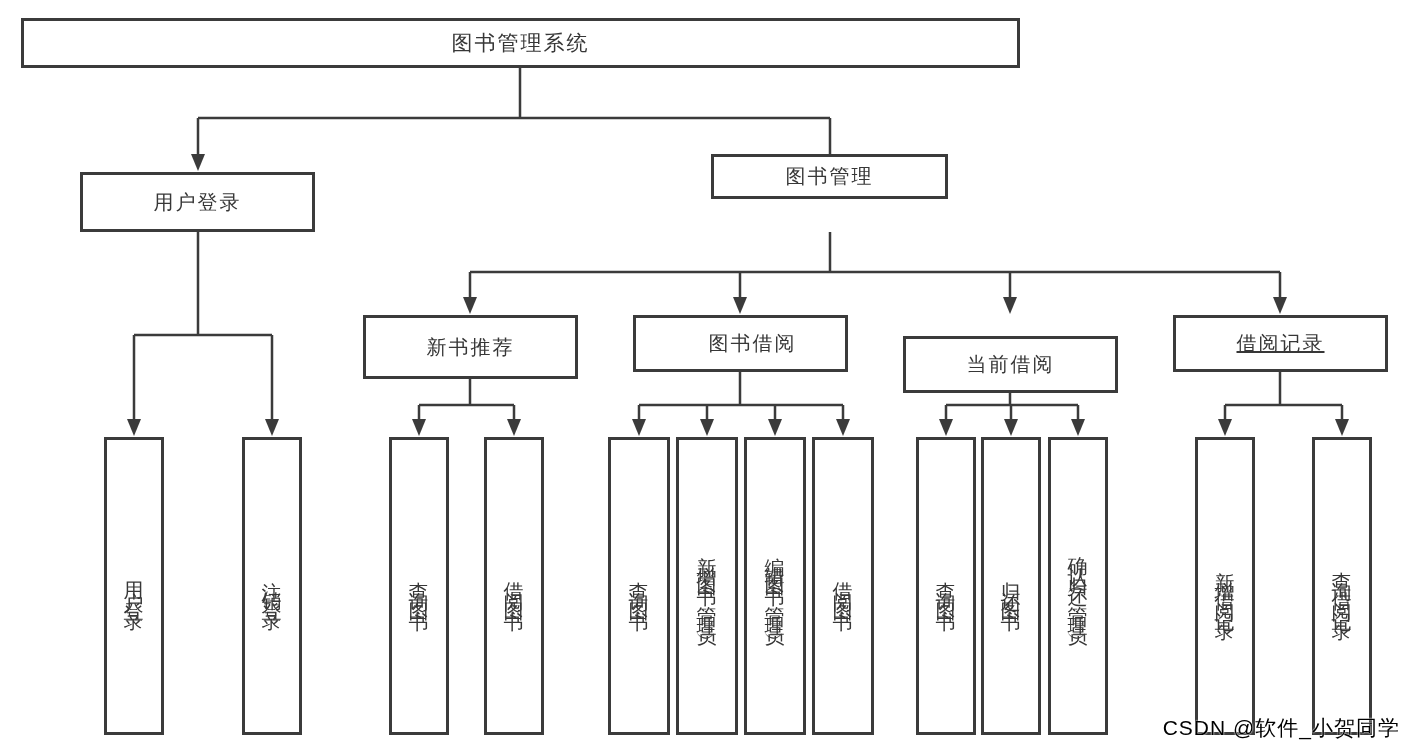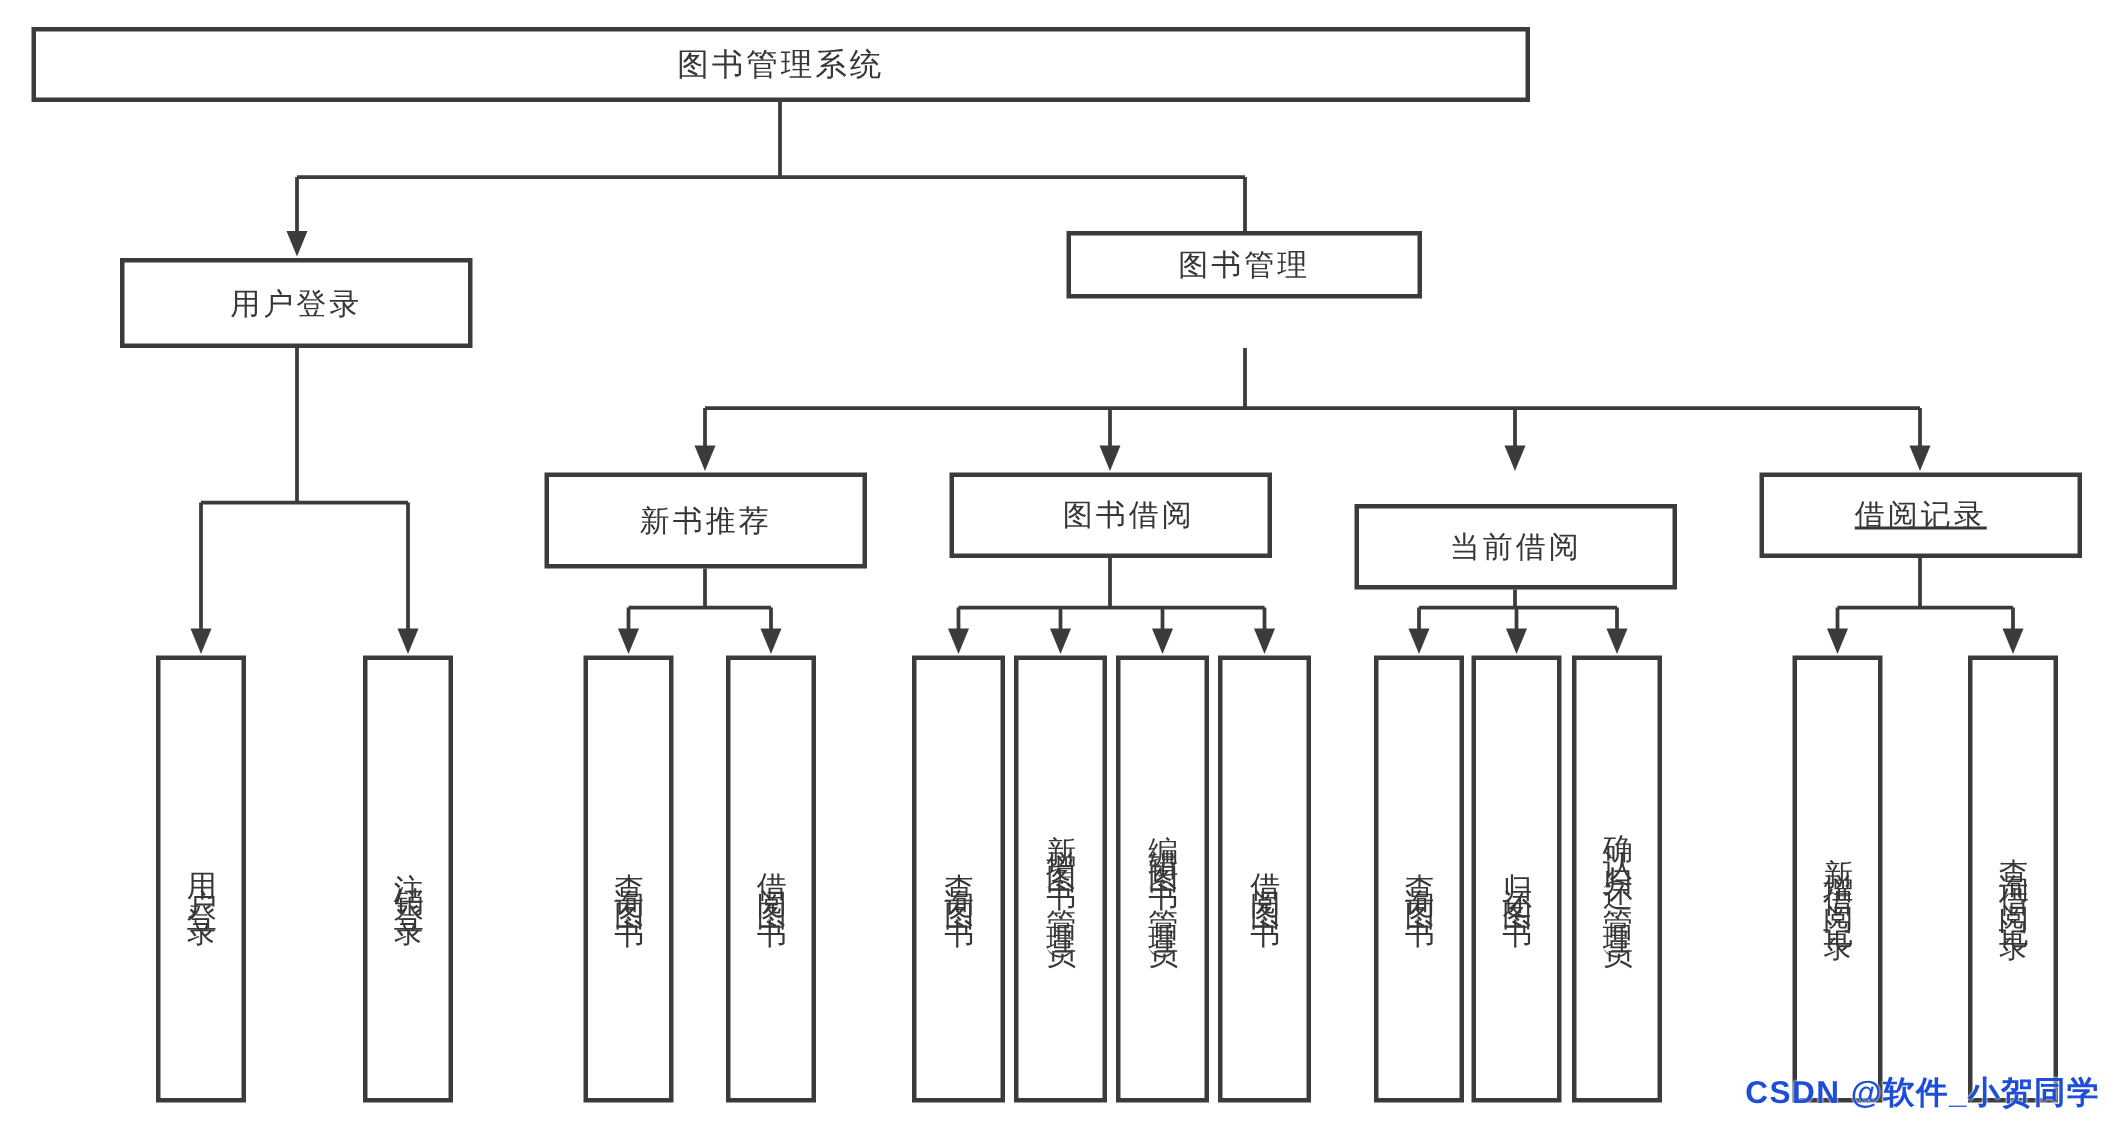--- a/index.html
+++ b/index.html
@@ -58,23 +58,23 @@
     letter-spacing: 10px;
     line-height: 1;
     max-height: 292px;
   }
   .watermark {
     position: absolute;
     right: 5px;
     bottom: 5px;
     font-size: 21px;
     letter-spacing: 1px;
-    color: #1d4ed8;
+    color: #000000;
     text-shadow: 0 0 2px #ffffff, 0 0 1px #ffffff;
-    font-weight: 700;
+    font-weight: 400;
   }
 </style>
 </head>
 <body>
 
 <div class="canvas">
 
   <svg class="connectors" viewBox="0 0 1405 747" xmlns="http://www.w3.org/2000/svg">
     <g stroke="#3b3b3b" stroke-width="2.5" fill="none">
 

